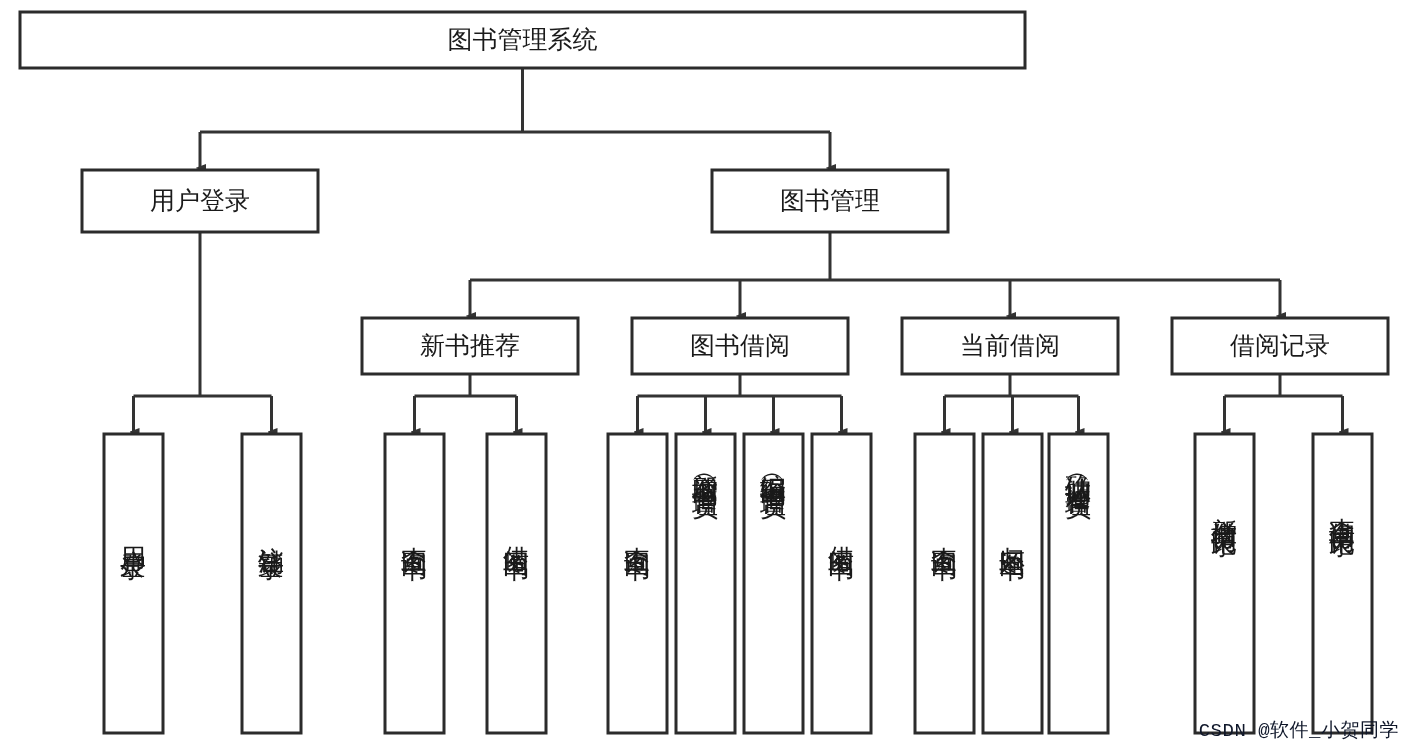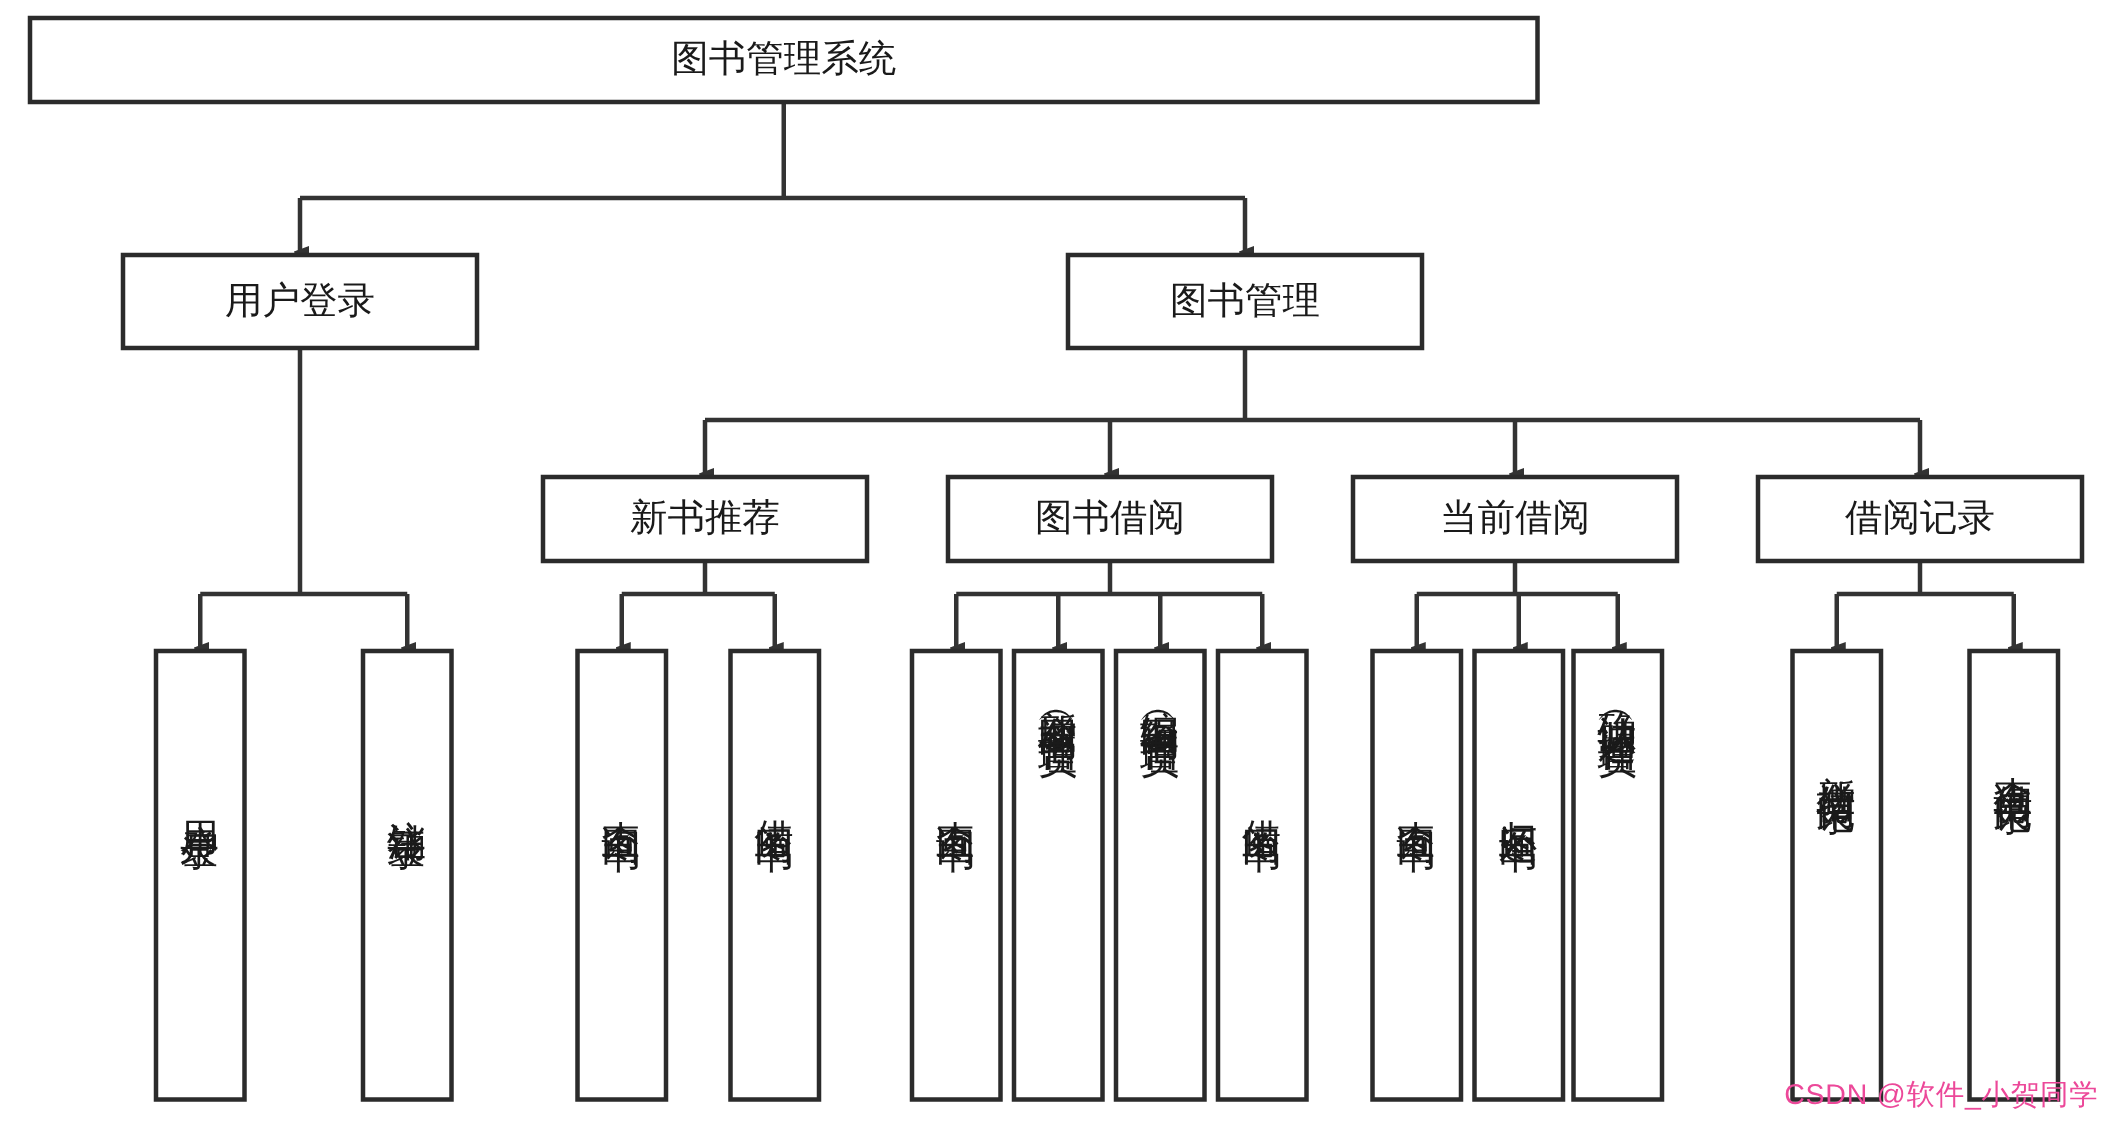--- a/index.html
+++ b/index.html
@@ -36,23 +36,23 @@
   }
   .edge {
     stroke: #333333;
     stroke-width: 3;
     fill: none;
   }
   .watermark {
     position: absolute;
     right: 6px;
     bottom: 4px;
-    font-family: Liberation Sans, sans-serif;
+    font-family: Liberation Mono, monospace;
     font-size: 19px;
-    color: #ec4899;
+    color: #0f172a;
     white-space: nowrap;
     letter-spacing: 0.5px;
   }
   .vtext-wrap {
     position: absolute;
     display: flex;
     align-items: flex-start;
     justify-content: center;
     box-sizing: border-box;
     pointer-events: none;

